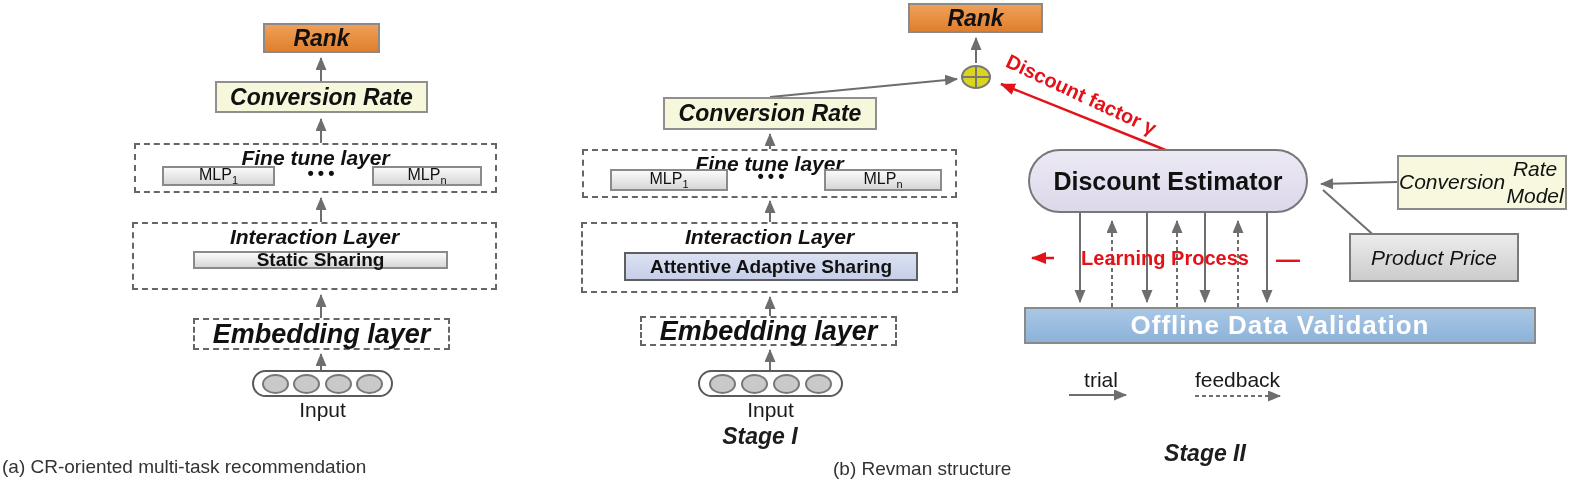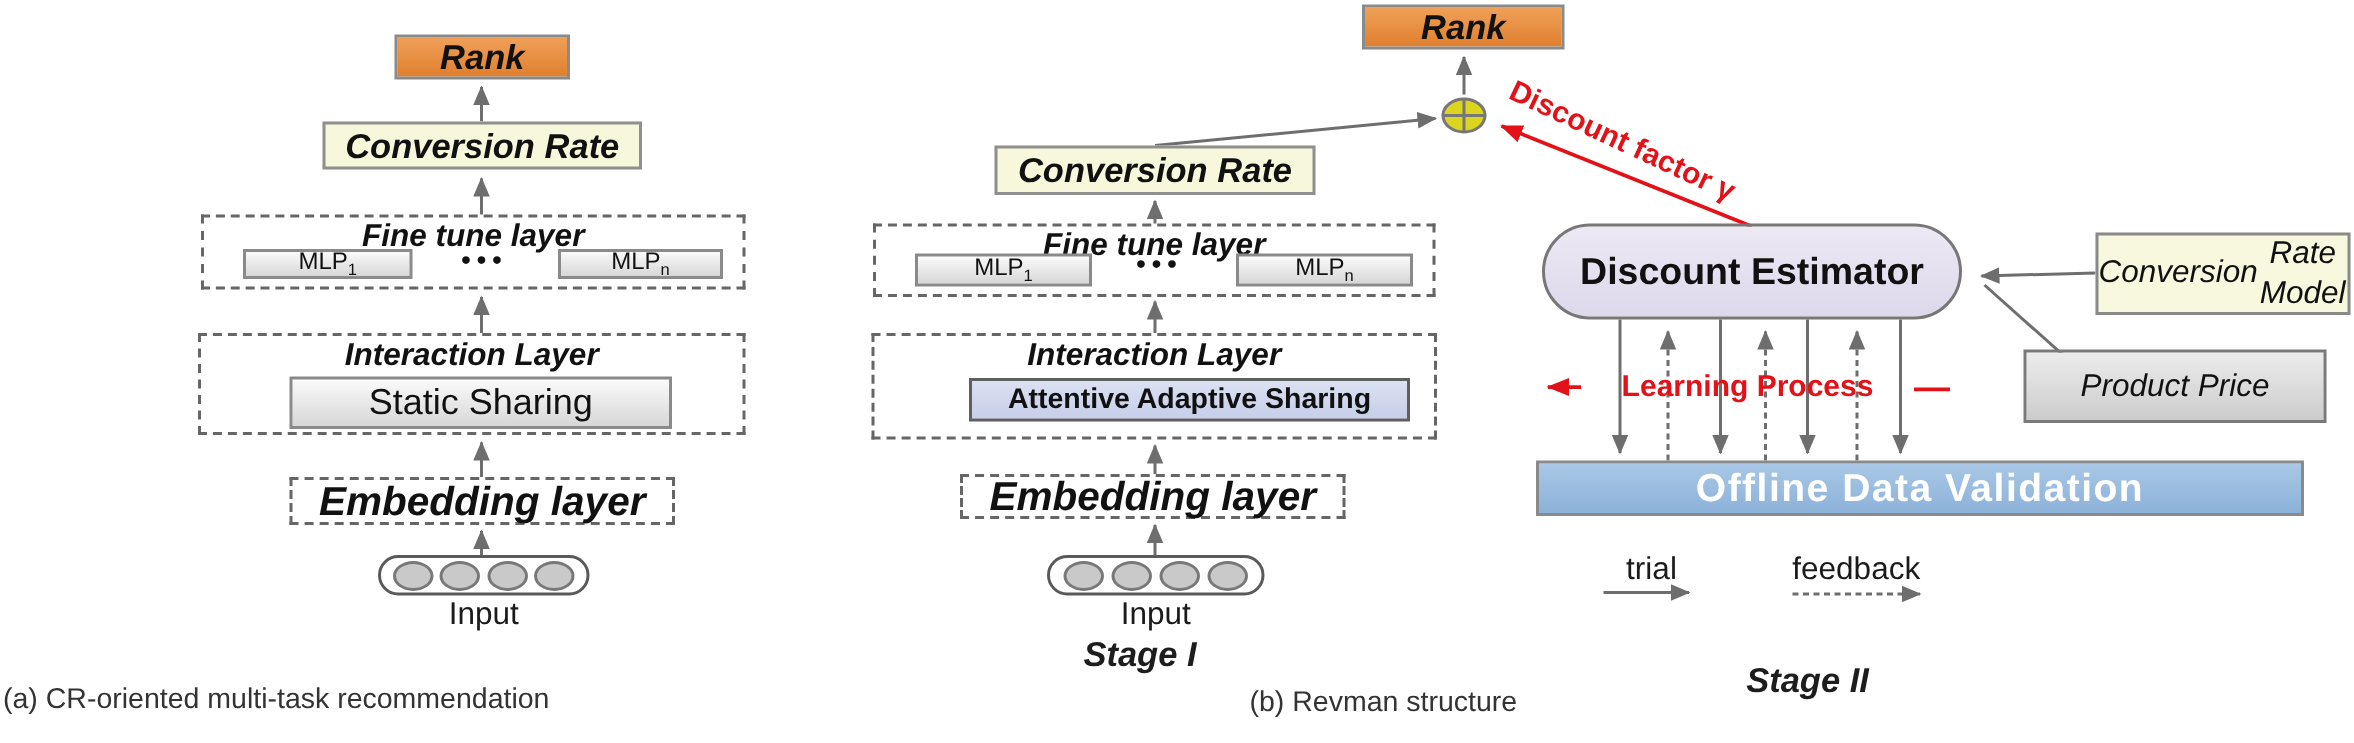--- a/index.html
+++ b/index.html
@@ -108,21 +108,21 @@
     <span><span>MLP</span><sub>1</sub></span>
   </div>
   <div class="dots" style="left:298px;top:163px;width:50px;">•••</div>
   <div class="box graybox" style="left:372px;top:166px;width:110px;height:20px;">
     <span><span>MLP</span><sub>n</sub></span>
   </div>
 
   <div class="dashed" style="left:132px;top:222px;width:365px;height:68px;">
     <div class="dash-label">Interaction Layer</div>
   </div>
-  <div class="box graybox" style="left:193px;top:251px;width:255px;height:35px;font-size:24px;">
+  <div class="box graybox" style="left:193px;top:251px;width:255px;height:18px;font-size:19px;font-weight:bold;">
     <span>Static Sharing</span>
   </div>
 
   <div class="dashed" style="left:193px;top:318px;width:257px;height:32px;display:flex;align-items:center;justify-content:center;">
     <span class="center-label">Embedding layer</span>
   </div>
 
   <div class="inputpill" style="left:252px;top:370px;width:141px;height:27px;">
     <span class="node"></span>
     <span class="node"></span>
@@ -144,21 +144,21 @@
     <span><span>MLP</span><sub>1</sub></span>
   </div>
   <div class="dots" style="left:748px;top:166px;width:50px;">•••</div>
   <div class="box graybox" style="left:824px;top:169px;width:118px;height:22px;">
     <span><span>MLP</span><sub>n</sub></span>
   </div>
 
   <div class="dashed" style="left:581px;top:222px;width:377px;height:71px;">
     <div class="dash-label">Interaction Layer</div>
   </div>
-  <div class="box aas" style="left:646px;top:252px;width:294px;height:29px;">
+  <div class="box aas" style="left:624px;top:252px;width:294px;height:29px;">
     <span>Attentive Adaptive Sharing</span>
   </div>
 
   <div class="dashed" style="left:640px;top:316px;width:257px;height:30px;display:flex;align-items:center;justify-content:center;">
     <span class="center-label">Embedding layer</span>
   </div>
 
   <div class="inputpill" style="left:698px;top:370px;width:145px;height:27px;">
     <span class="node"></span>
     <span class="node"></span>
@@ -179,21 +179,21 @@
 
   <div class="pill" style="left:1028px;top:149px;width:280px;height:64px;">
     <span>Discount Estimator</span>
   </div>
 
   <div class="box crm" style="left:1397px;top:155px;width:170px;height:55px;flex-direction:row;">
     <span>Conversion</span>
     <span>Rate Model</span>
   </div>
 
-  <div class="box pp" style="left:1349px;top:233px;width:202px;height:49px;">
+  <div class="box pp" style="left:1349px;top:233px;width:170px;height:49px;">
     <span>Product Price</span>
   </div>
 
   <div class="redlabel" style="left:1060px;top:247px;width:210px;text-align:center;">Learning Process</div>
   <div class="redlabel" style="left:1276px;top:245px;font-size:24px;">—</div>
 
   <div class="box odv" style="left:1024px;top:307px;width:512px;height:37px;">
     <span>Offline Data Validation</span>
   </div>
 

